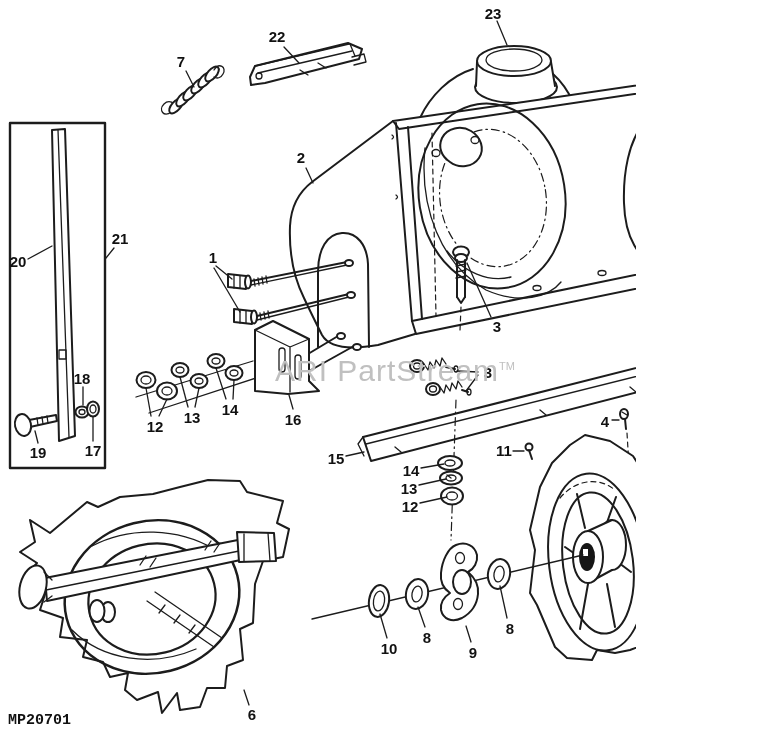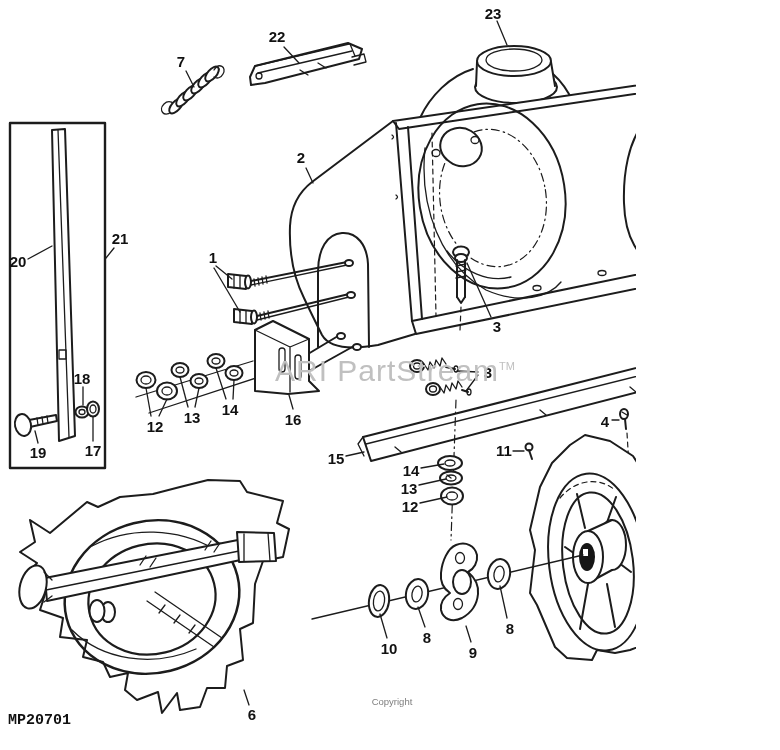--- a/index.html
+++ b/index.html
@@ -340,16 +340,15 @@
         <line x1="249" y1="705" x2="244" y2="690" class="ldr"></line>
         <text x="252" y="714" class="callout-text">6</text>
       </g>
 </svg>
 
 <div class="watermark"><span>ARI PartStream</span><sup>TM</sup></div>
 
 <div class="drawing-code">MP20701</div>
 
 <div class="copyright">
-  <div>Copyright</div>
 </div>
 
 </div>
 
 </body></html>

